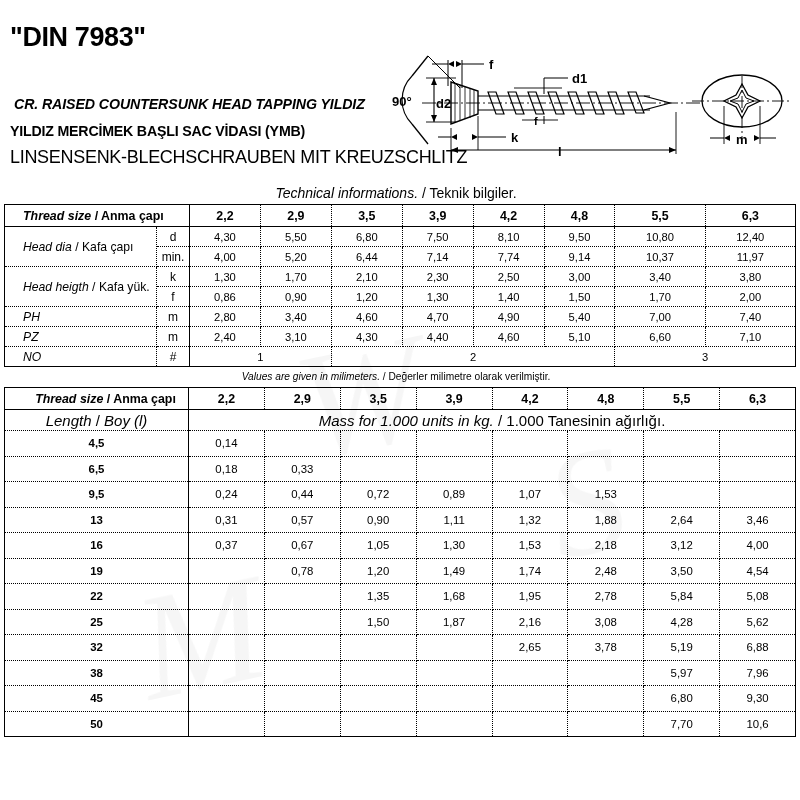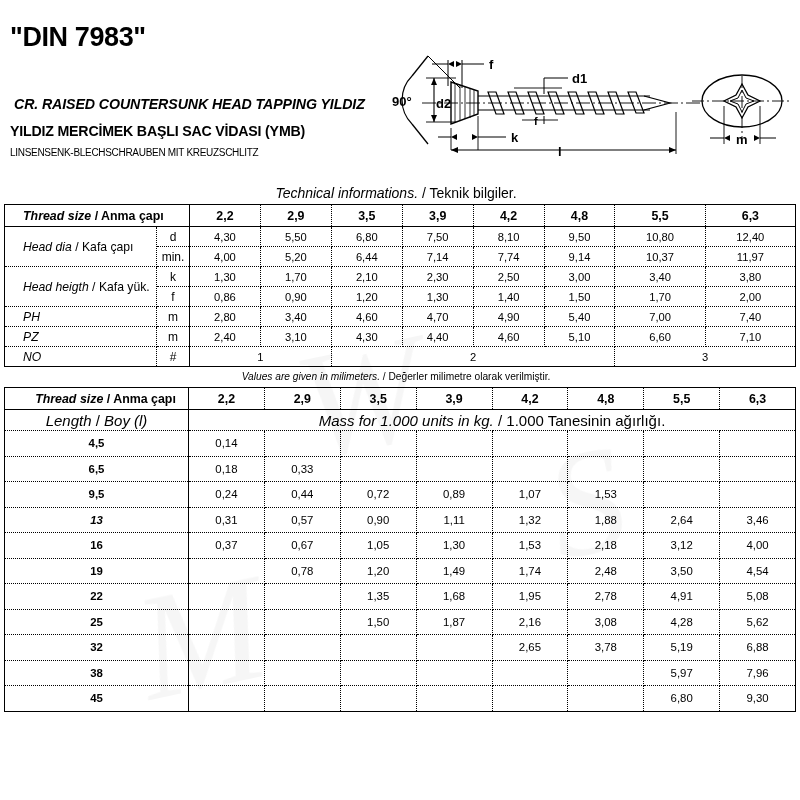--- a/index.html
+++ b/index.html
@@ -18,21 +18,21 @@
 
   
   .hdr{position:relative;z-index:2;height:185px;}
   .din-title{
     position:absolute;left:6px;top:22px;
     font-size:27px;font-weight:bold;letter-spacing:-.4px;
     font-family:"Liberation Sans", sans-serif;
   }
   .sub1{position:absolute;left:10px;top:96px;font-size:14.2px;font-style:italic;font-weight:bold;letter-spacing:-.1px;}
   .sub2{position:absolute;left:6px;top:123px;font-size:14.2px;font-weight:bold;letter-spacing:-.2px;}
-  .sub3{position:absolute;left:6px;top:147px;font-size:10px;font-weight:500;letter-spacing:-.3px;}
+  .sub3{position:absolute;left:6px;top:147px;font-size:18px;font-weight:500;letter-spacing:-.3px;}
 
   .drawing{position:absolute;left:388px;top:46px;}
 
   
   .tech-cap{
     position:relative;z-index:2;text-align:center;
     font-size:14px;font-style:italic;
     padding-right:8px;margin-bottom:3px;
   }
   .tech-cap .plain{font-style:normal;}
@@ -342,21 +342,21 @@
           <td class="m-cell">0,44</td>
           <td class="m-cell">0,72</td>
           <td class="m-cell">0,89</td>
           <td class="m-cell">1,07</td>
           <td class="m-cell">1,53</td>
           <td class="m-cell"></td>
           <td class="m-cell"></td>
         </tr>
 
       <tr>
-          <td class="lenval m-cell" style="border-right:1.8px solid #000;font-style:italic;">13</td>
+          <td class="lenval m-cell" style="border-right:1.8px solid #000;">13</td>
         <td class="m-cell">0,31</td>
           <td class="m-cell">0,57</td>
           <td class="m-cell">0,90</td>
           <td class="m-cell">1,11</td>
           <td class="m-cell">1,32</td>
           <td class="m-cell">1,88</td>
           <td class="m-cell">2,64</td>
           <td class="m-cell">3,46</td>
         </tr>
 
@@ -385,21 +385,21 @@
         </tr>
 
       <tr>
           <td class="lenval m-cell" style="border-right:1.8px solid #000;">22</td>
         <td class="m-cell"></td>
           <td class="m-cell"></td>
           <td class="m-cell">1,35</td>
           <td class="m-cell">1,68</td>
           <td class="m-cell">1,95</td>
           <td class="m-cell">2,78</td>
-          <td class="m-cell">4,91</td>
+          <td class="m-cell">5,84</td>
           <td class="m-cell">5,08</td>
         </tr>
 
       <tr>
           <td class="lenval m-cell" style="border-right:1.8px solid #000;">25</td>
         <td class="m-cell"></td>
           <td class="m-cell"></td>
           <td class="m-cell">1,50</td>
           <td class="m-cell">1,87</td>
           <td class="m-cell">2,16</td>
@@ -437,16 +437,27 @@
         <td class="m-cell"></td>
           <td class="m-cell"></td>
           <td class="m-cell"></td>
           <td class="m-cell"></td>
           <td class="m-cell"></td>
           <td class="m-cell"></td>
           <td class="m-cell">6,80</td>
           <td class="m-cell">9,30</td>
         </tr>
 
+      <tr>
+          <td class="lenval m-cell" style="border-right:1.8px solid #000;">50</td>
+        <td class="m-cell"></td>
+          <td class="m-cell"></td>
+          <td class="m-cell"></td>
+          <td class="m-cell"></td>
+          <td class="m-cell"></td>
+          <td class="m-cell"></td>
+          <td class="m-cell">7,70</td>
+          <td class="m-cell">10,6</td>
+        </tr>
     </tbody>
   </table>
 
 </div>
 
 </body></html>

